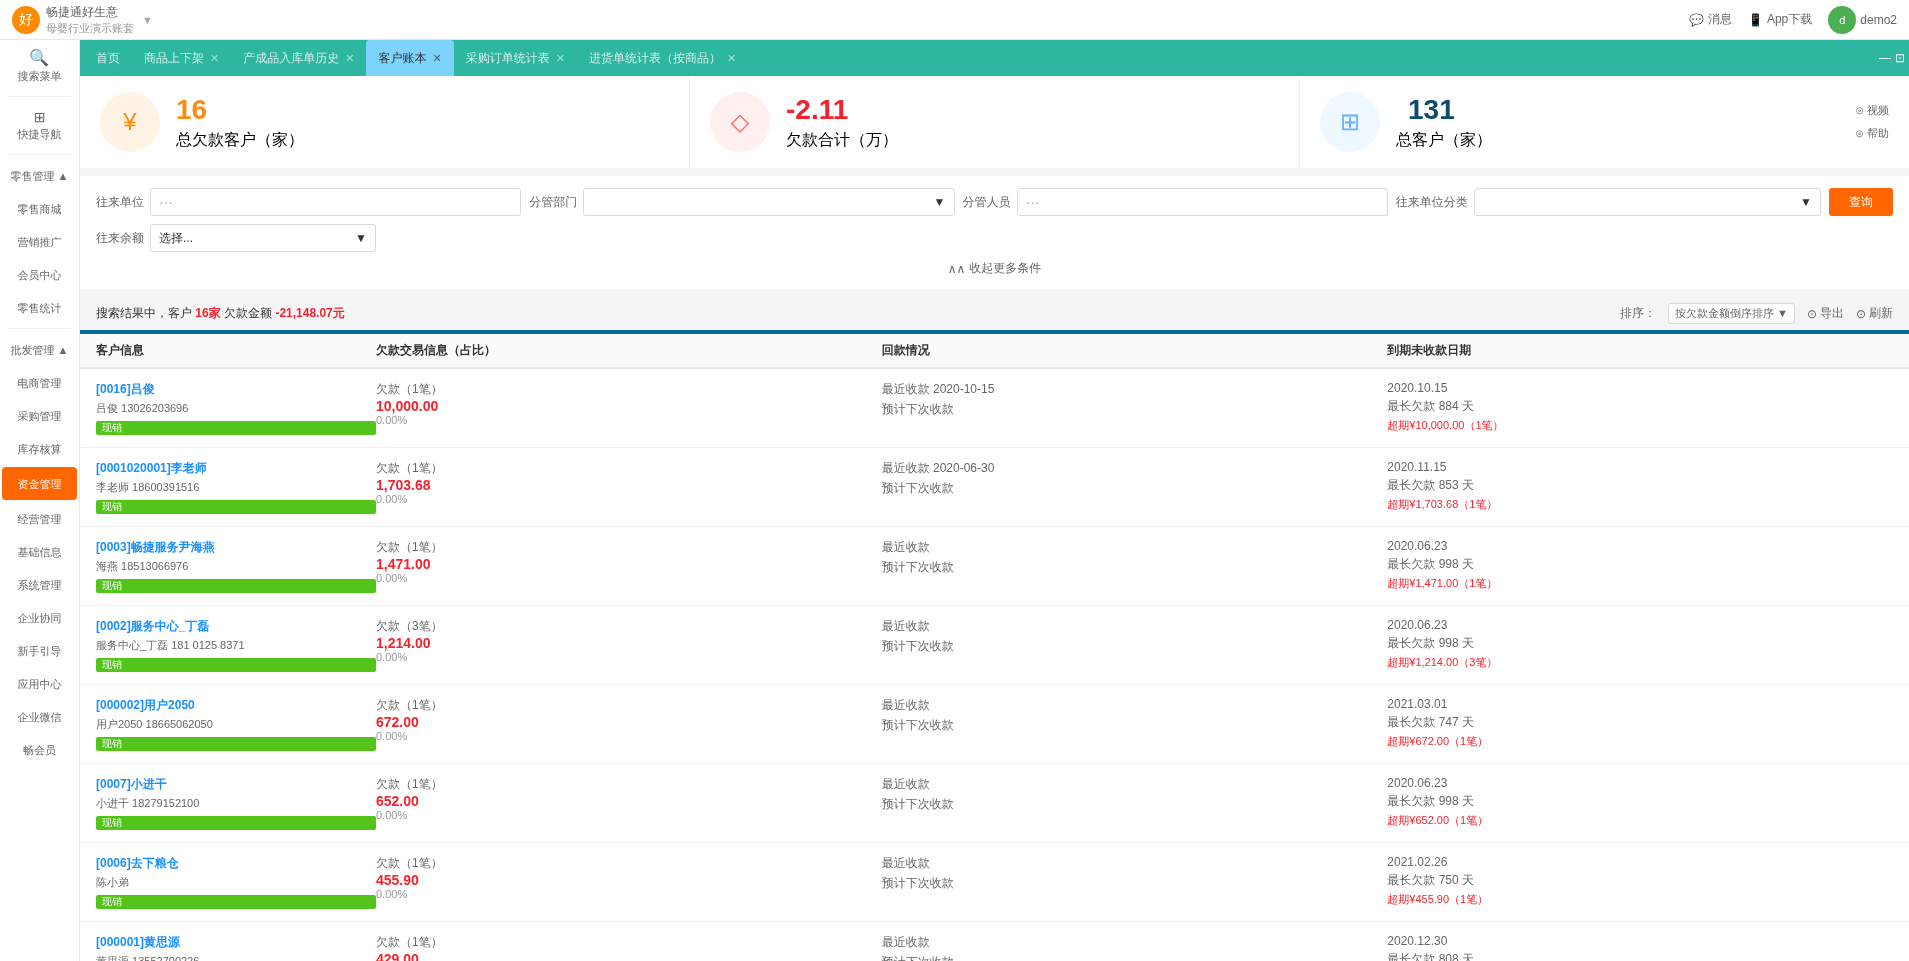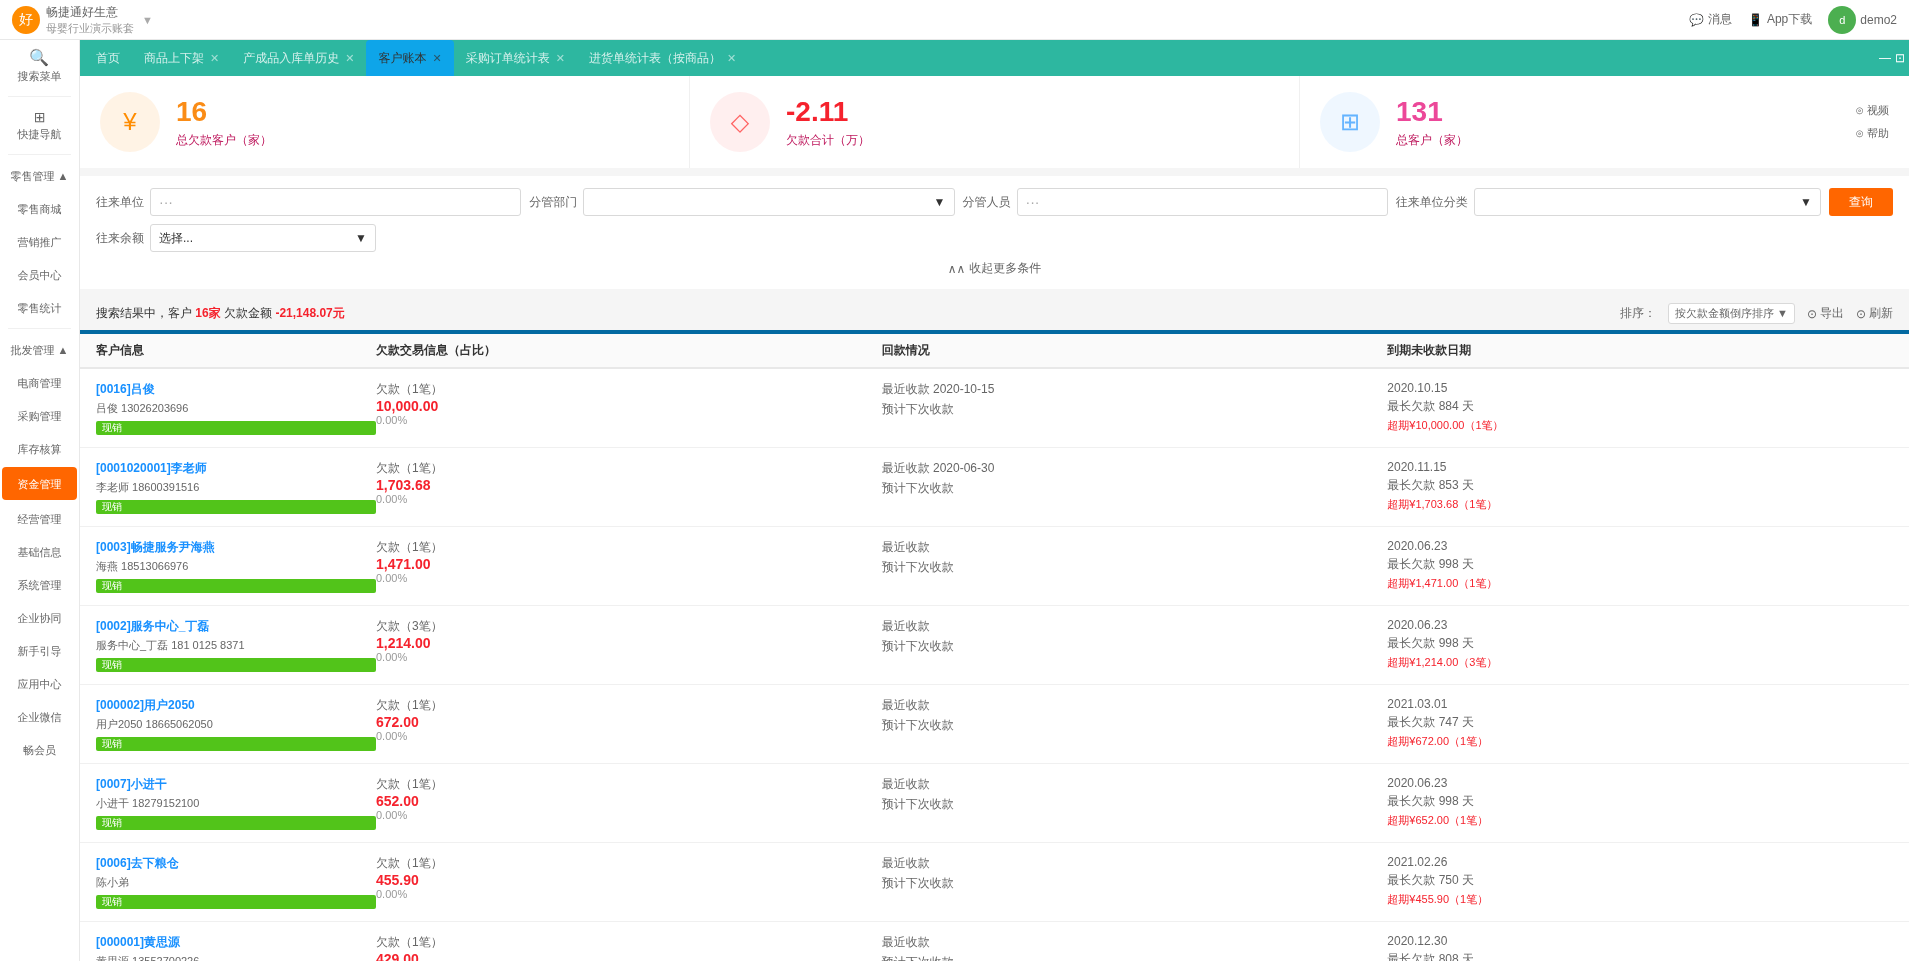--- a/index.html
+++ b/index.html
@@ -26,39 +26,39 @@
     .sidebar-item { padding: 8px 4px; text-align: center; cursor: pointer; }
     .sidebar-item.active { background: #ff6600; color: white; border-radius: 4px; margin: 2px; }
     .sidebar-item-label { font-size: 11px; color: #666; margin-top: 2px; }
     .sidebar-item.active .sidebar-item-label { color: white; }
     .sidebar-divider { height: 1px; background: #f0f0f0; margin: 4px 8px; }
 
     
     .content-area { flex: 1; display: flex; flex-direction: column; overflow: hidden; }
     .tab-bar { display: flex; align-items: center; background: #2db7a0; height: 36px; padding: 0 4px; }
     .tab { display: flex; align-items: center; padding: 0 12px; height: 36px; cursor: pointer; color: rgba(255,255,255,0.8); font-size: 12px; white-space: nowrap; }
-    .tab.active { background: #0ea5e9; color: #333; border-radius: 4px 4px 0 0; }
+    .tab.active { background: #7dd3fc; color: #333; border-radius: 4px 4px 0 0; }
     .tab-close { margin-left: 6px; font-size: 11px; opacity: 0.7; }
     .tab-bar-controls { margin-left: auto; display: flex; align-items: center; gap: 4px; color: white; }
 
     
     .page-content { flex: 1; overflow-y: auto; background: #f5f5f5; }
 
     
     .stats-row { display: flex; background: #fff; margin-bottom: 8px; }
     .stat-card { flex: 1; display: flex; align-items: center; padding: 16px 20px; gap: 16px; border-right: 1px solid #f0f0f0; }
     .stat-icon { width: 60px; height: 60px; border-radius: 50%; display: flex; align-items: center; justify-content: center; font-size: 24px; }
     .stat-icon.orange { background: rgba(255, 140, 0, 0.1); color: #ff8c00; }
     .stat-icon.pink { background: rgba(255, 100, 100, 0.1); color: #ff6464; }
     .stat-icon.blue { background: rgba(100, 180, 255, 0.1); color: #64b4ff; }
     .stat-info { display: flex; flex-direction: column; }
     .stat-value { font-size: 28px; font-weight: bold; }
     .stat-value.red { color: #f5222d; }
     .stat-value.orange { color: #fa8c16; }
-    .stat-label { font-size: 12px; color: #be185d; margin-top: 4px; }
+    .stat-label { font-size: 16px; color: #000000; margin-top: 4px; }
     .stat-card-right { margin-left: auto; display: flex; align-items: center; gap: 8px; flex-direction: column; }
     .stat-view-btn { font-size: 11px; color: #666; cursor: pointer; }
 
     
     .filter-area { background: #fff; padding: 12px 16px; margin-bottom: 8px; }
     .filter-row { display: flex; align-items: center; gap: 8px; margin-bottom: 8px; }
     .filter-item { display: flex; align-items: center; gap: 6px; flex: 1; }
     .filter-label { font-size: 12px; color: #666; white-space: nowrap; }
     .filter-input { flex: 1; border: 1px solid #d9d9d9; border-radius: 3px; padding: 4px 8px; font-size: 12px; height: 28px; outline: none; }
     .filter-select { flex: 1; border: 1px solid #d9d9d9; border-radius: 3px; padding: 4px 8px; font-size: 12px; height: 28px; background: #fff; outline: none; display: flex; align-items: center; justify-content: space-between; cursor: pointer; }
@@ -245,21 +245,21 @@
         <div class="stat-card">
           <div class="stat-icon pink">◇</div>
           <div class="stat-info">
             <span class="stat-value red">-2.11</span>
             <span class="stat-label">欠款合计（万）</span>
           </div>
         </div>
         <div class="stat-card" style="border-right:none;position:relative;">
           <div class="stat-icon blue">⊞</div>
           <div class="stat-info">
-            <span class="stat-value" style="color:#ec4899;">131</span>
+            <span class="stat-value" style="color:#0c4a6e;margin-left:12px;">131</span>
             <span class="stat-label">总客户（家）</span>
           </div>
           <div class="stat-card-right">
             <span class="stat-view-btn">⊙ <span>视频</span></span>
             <span class="stat-view-btn">⊙ <span>帮助</span></span>
           </div>
         </div>
       </div>
 
       <div class="filter-area">

